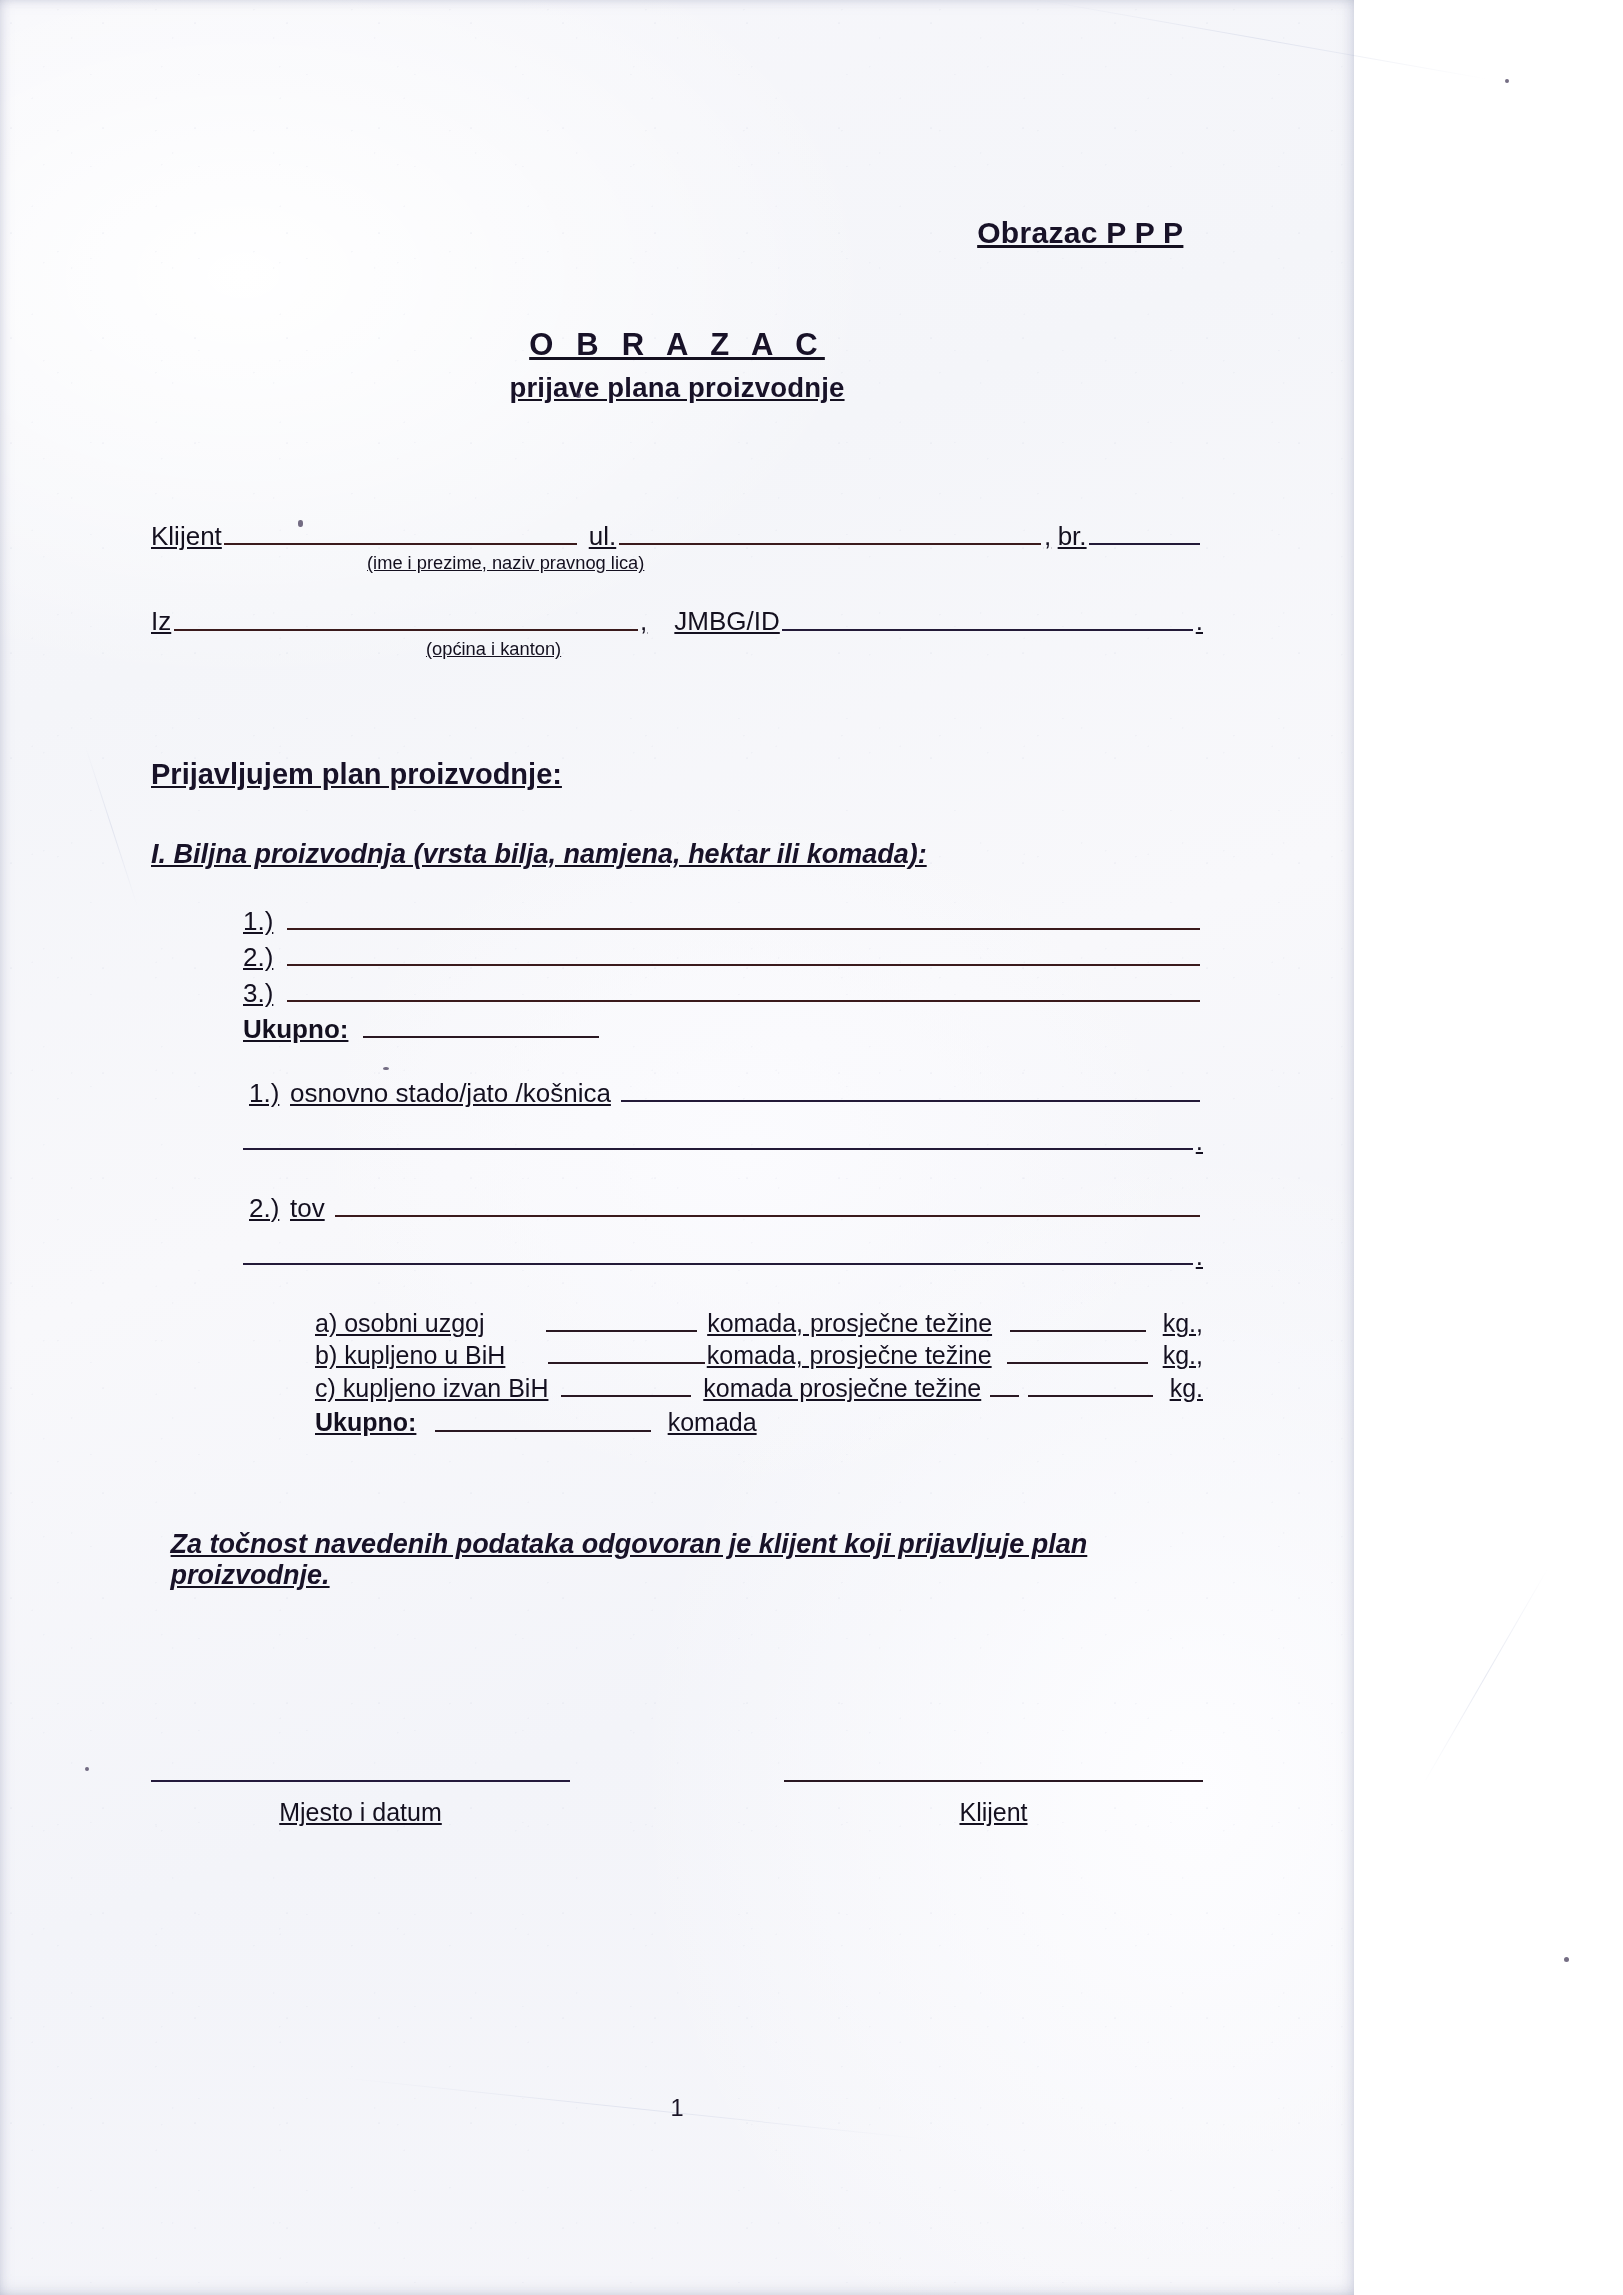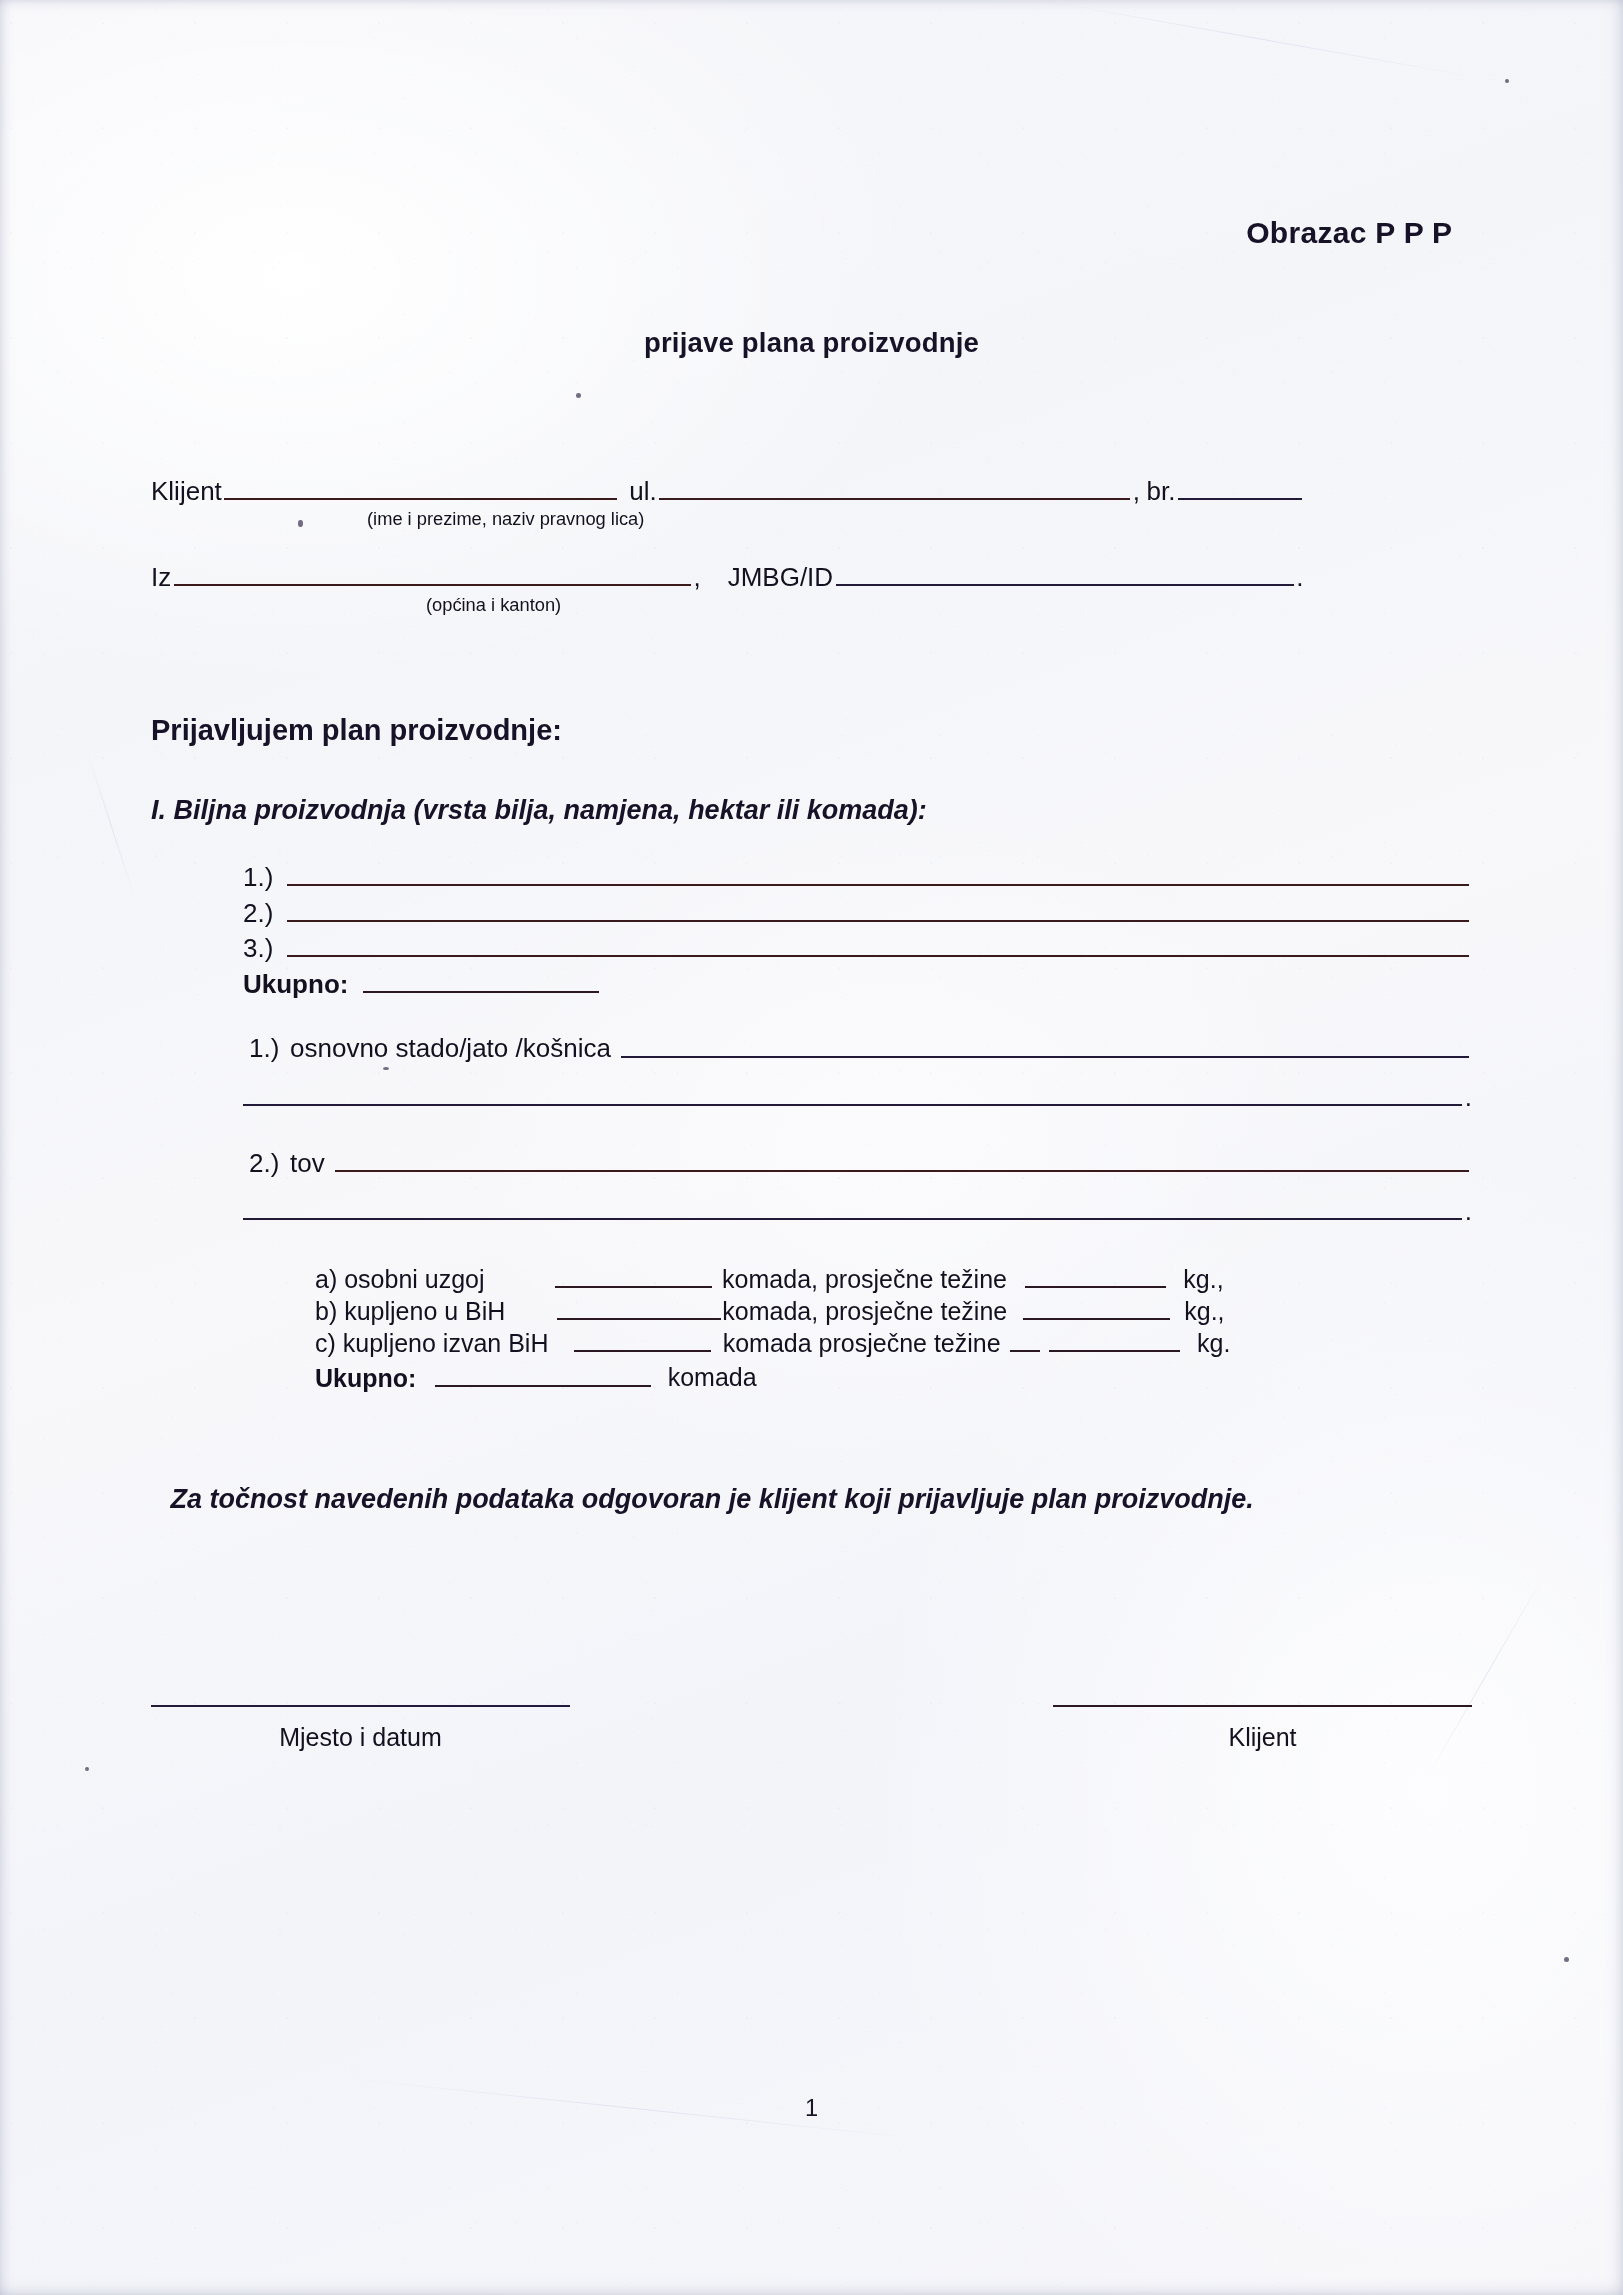--- a/index.html
+++ b/index.html
@@ -11,28 +11,29 @@
     height: 2295px;
     background: #ffffff;
     font-family: "Liberation Sans", sans-serif;
     color: #141020;
     overflow: hidden;
   }
 
   
   .page {
     position: relative;
-    width: 1623px;
+    width: 1354px;
     height: 2295px;
     background:
       radial-gradient(ellipse 916px 589px at 18% 12%, #ffffff 0%, rgba(255,255,255,0) 70%),
       radial-gradient(ellipse 785px 916px at 88% 78%, #fdfdff 0%, rgba(253,253,255,0) 72%),
       radial-gradient(ellipse 589px 458px at 55% 50%, #fbfbfe 0%, rgba(251,251,254,0) 75%),
       linear-gradient(160deg, #f7f7fb 0%, #f4f5f9 26%, #f8f8fb 48%, #f3f4f9 70%, #f6f6fa 100%);
     box-sizing: border-box;
+    text-decoration: underline;
   }
   
   .grain {
     position: absolute;
     inset: 0;
     pointer-events: none;
     opacity: .55;
     background-image:
       radial-gradient(circle at 12% 22%, rgba(190,195,215,.25) 0 0.7px, transparent 1px),
       radial-gradient(circle at 37% 68%, rgba(185,192,212,.22) 0 0.7px, transparent 1px),
@@ -260,20 +261,21 @@
   <div class="speck" style="left:298px; top:520px; width:4.6px; height:6.5px;"></div>
   <div class="speck" style="left:383px; top:1067px; width:5.9px; height:3.3px;"></div>
   <div class="speck" style="left:85px; top:1767px; width:3.9px; height:3.9px;"></div>
   <div class="speck" style="left:1564px; top:1957px; width:5.2px; height:5.2px;"></div>
 
   <div class="content">
 
     <div class="doc-code">Obrazac P P P</div>
 
     <div class="title-block">
+      <div class="title-main">O B R A Z A C</div>
       <div class="title-sub">prijave plana proizvodnje</div>
     </div>
 
     <div class="addr-block">
 
       <div class="fld-row">
         <span class="lbl">Klijent</span>
         <span class="rule ink-r" style="width:393px;"></span>
         <span class="lbl" style="margin-left:9.2px;">ul.</span>
         <span class="rule ink-r" style="width:471px;"></span>

